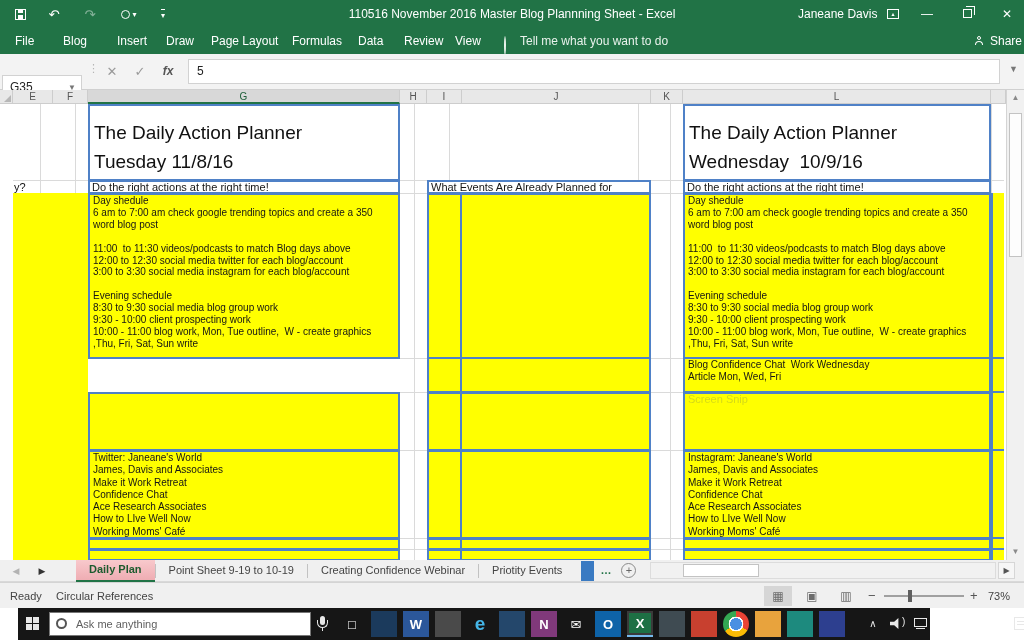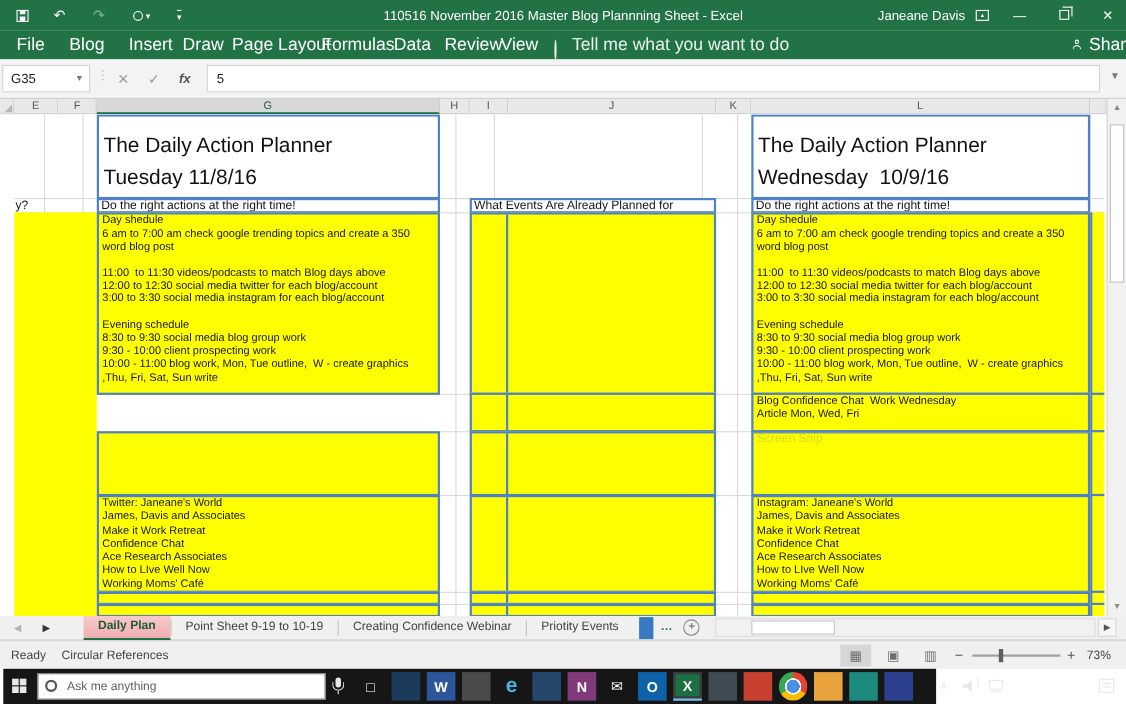--- a/index.html
+++ b/index.html
@@ -17,30 +17,30 @@
   .floppy u { position:absolute; left:2px; bottom:0; width:5px; height:4px; background:#fff; }
   .arrow-glyph { font-size:13px; }
   .caret { font-size:8px; margin-left:2px; }
   .winctl { position:absolute; top:0; height:28px; width:30px; text-align:center; line-height:28px; color:#fff; font-size:12px; }
   .restore-sq { position:relative; width:9px; height:9px; border:1px solid #fff; margin:9px auto 0; }
   .restore-sq i { position:absolute; left:2px; top:-4px; width:9px; height:9px; border:1px solid #fff; border-left:none; border-bottom:none; }
   .ribbondisp { width:12px; height:10px; border:1px solid #fff; margin:9px auto 0; font-size:6px; line-height:8px; }
 
   
   #ribbonrow { position:absolute; left:0; top:28px; width:1024px; height:26px; background:#217346; }
-  .rtab { position:absolute; top:0; height:26px; line-height:26px; color:#fff; font-size:16px; }
+  .rtab { position:absolute; top:0; height:26px; line-height:26px; color:#fff; font-size:12px; }
   .bulb { width:8px; height:8px; border:1px solid #e8f2ea; border-radius:50%; position:relative; }
   .bulb i { position:absolute; left:2px; bottom:-4px; width:2px; height:3px; background:#e8f2ea; }
   .person { width:10px; height:10px; position:relative; }
   .person i { position:absolute; left:3px; top:0; width:4px; height:4px; border:1px solid #fff; border-radius:50%; }
   .person u { position:absolute; left:1px; top:5px; width:8px; height:4px; border:1px solid #fff; border-bottom:none; border-radius:5px 5px 0 0; }
 
   
   #formulabar { position:absolute; left:0; top:54px; width:1024px; height:36px; background:#f3f3f3; border-bottom:1px solid #d0d0d0; }
-  #namebox { position:absolute; left:2px; top:5px; width:80px; height:25px; background:#fff; border:1px solid #d2d2d2;
+  #namebox { position:absolute; left:2px; top:21px; width:80px; height:25px; background:#fff; border:1px solid #d2d2d2;
              font-size:12px; line-height:23px; padding-left:7px; color:#222; }
   #namebox .nb-caret { position:absolute; right:5px; top:0; font-size:8px; color:#777; line-height:23px; }
   .fb-dots { position:absolute; left:88px; top:8px; color:#b5b5b5; font-size:11px; letter-spacing:0; }
   .fb-btn { position:absolute; top:5px; height:25px; line-height:25px; color:#9a9a9a; font-size:13px; text-align:center; width:24px; }
   #fx-btn { color:#555; font-style:italic; font-weight:bold; font-size:12px; }
   #formula-input { position:absolute; left:188px; top:5px; width:812px; height:25px; background:#fff; border:1px solid #d2d2d2;
                    font-size:12px; line-height:23px; padding-left:8px; color:#222; }
   #fb-expand { position:absolute; right:6px; top:10px; color:#777; font-size:9px; }
 
   
@@ -93,21 +93,21 @@
   
   #statusbar { position:absolute; left:0; top:582px; width:1024px; height:26px; background:#f0f0f0; border-top:1px solid #d4d4d4;
                font-size:11px; color:#444; }
   .view-ic { position:absolute; top:3px; width:28px; height:20px; text-align:center; line-height:20px; color:#6d6d6d; font-size:12px; }
   .view-ic.pressed { background:#d6d6d6; }
   #zoomtrack { position:absolute; left:884px; top:12px; width:80px; height:2px; background:#a0a0a0; }
   #zoomthumb { position:absolute; left:24px; top:-5px; width:4px; height:12px; background:#5f5f5f; }
   .zoomsign { position:absolute; top:0; height:26px; line-height:26px; color:#555; font-size:13px; }
 
   
-  #taskbar { position:absolute; left:3px; top:608px; width:848px; height:32px; background:#161616; color:#fff; }
+  #taskbar { position:absolute; left:18px; top:608px; width:912px; height:32px; background:#161616; color:#fff; }
   #startbtn { position:absolute; left:0; top:0; width:30px; height:32px; }
   #winlogo { position:absolute; left:8px; top:9px; width:13px; height:13px; display:grid; grid-template-columns:6px 6px; grid-template-rows:6px 6px; gap:1px; }
   #winlogo i { background:#e8e8e8; }
   #searchbox { position:absolute; left:31px; top:4px; width:262px; height:24px; background:#fff; border:1px solid #777; }
   #cortana-ring { position:absolute; left:6px; top:5px; width:11px; height:11px; border:2px solid #555; border-radius:50%; }
   #search-text { position:absolute; left:26px; top:0; line-height:22px; font-size:11px; color:#5f5f5f; }
   #micbox { position:absolute; left:296px; top:7px; width:18px; height:18px; }
   .mic-pill { position:absolute; left:6px; top:1px; width:5px; height:9px; background:#e8e8e8; border-radius:3px; }
   .mic-arc { position:absolute; left:3px; top:5px; width:11px; height:8px; border:1px solid #e8e8e8; border-top:none; border-radius:0 0 6px 6px; }
   .mic-stem { position:absolute; left:8px; top:13px; width:1px; height:3px; background:#e8e8e8; }

